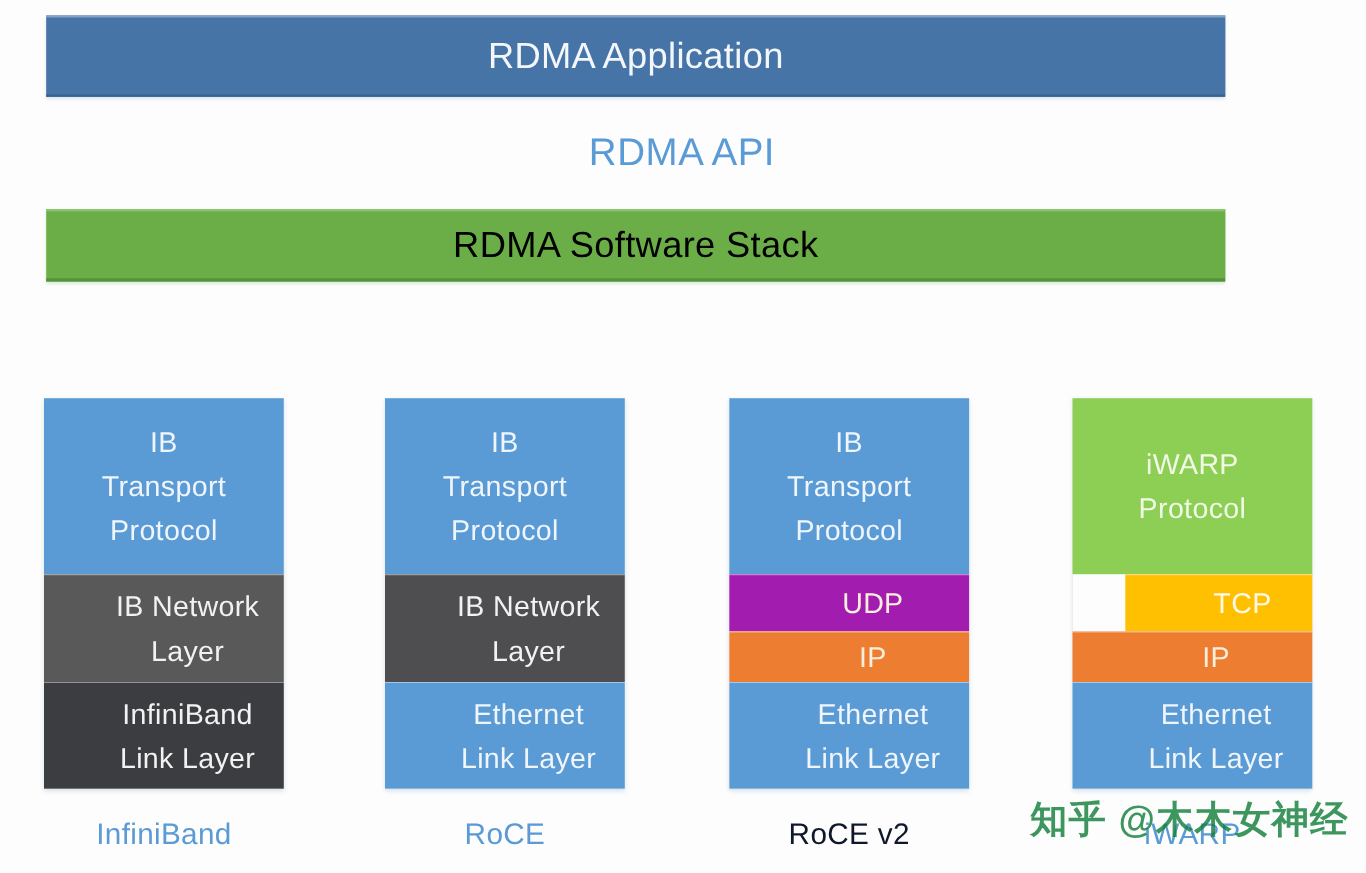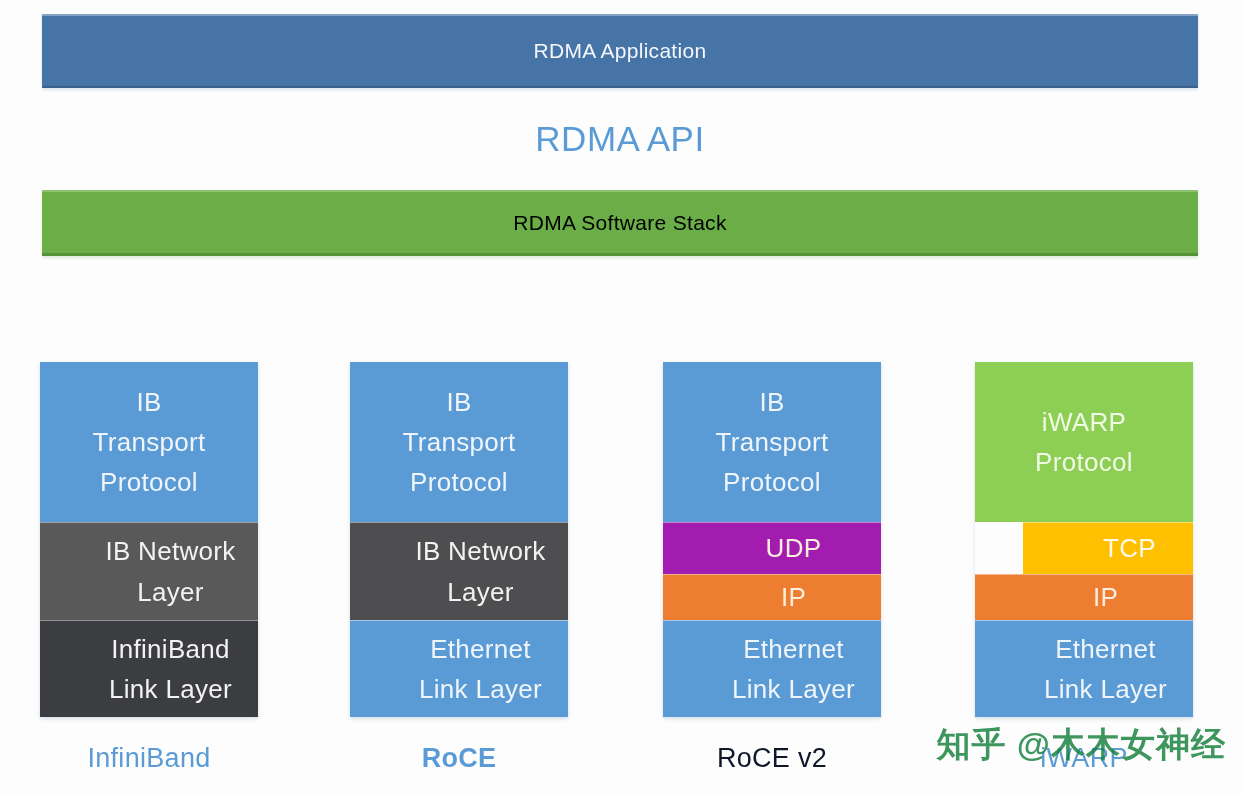--- a/index.html
+++ b/index.html
@@ -10,25 +10,25 @@
     position: relative;
     width: 1242px;
     height: 794px;
     background: #fdfdfd;
     overflow: hidden;
   }
 
   .hbar {
     position: absolute;
     left: 42px;
-    width: 1156px;
+    width: 1072px;
     display: flex;
     align-items: center;
     justify-content: center;
-    font-size: 21px;
+    font-size: 33px;
     letter-spacing: 0.3px;
   }
   .app-bar {
     top: 14px;
     height: 74px;
     box-shadow: inset 0 2px 0 #85a3c4, inset 0 -2px 0 #3a608c, 0 2px 3px rgba(120,160,190,0.25);
   }
   .stack-bar {
     top: 190px;
     height: 66px;
@@ -137,19 +137,19 @@
   <div class="column" style="left:975px">
     <div class="block" style="background: rgb(141, 206, 85); color: rgb(240, 250, 228); height: 160px;">iWARP
 Protocol</div>
     <div class="block" style="background: rgb(255, 192, 1); color: rgb(255, 249, 235); height: 52px; margin-left: 48px;">TCP</div>
     <div class="block" style="background: rgb(237, 125, 49); color: rgb(252, 238, 220); height: 46px;">IP</div>
     <div class="block" style="background: rgb(91, 155, 213); color: rgb(239, 245, 251); height: 97px;">Ethernet
 Link Layer</div>
   </div>
 
   <div class="col-label" style="left: 40px; color: rgb(91, 155, 213);">InfiniBand</div>
-  <div class="col-label" style="left: 350px; color: rgb(91, 155, 213); font-weight: bold;">RoCE</div>
+  <div class="col-label" style="left: 350px; color: rgb(91, 155, 213);">RoCE</div>
   <div class="col-label" style="left: 663px; color: #0f172a;">RoCE v2</div>
   <div class="col-label" style="left: 975px; color: rgb(91, 155, 213);">iWARP</div>
 
   <div class="watermark" style="color: #15803d;">知乎 @木木女神经</div>
 
 </div>
 
 </body></html>

